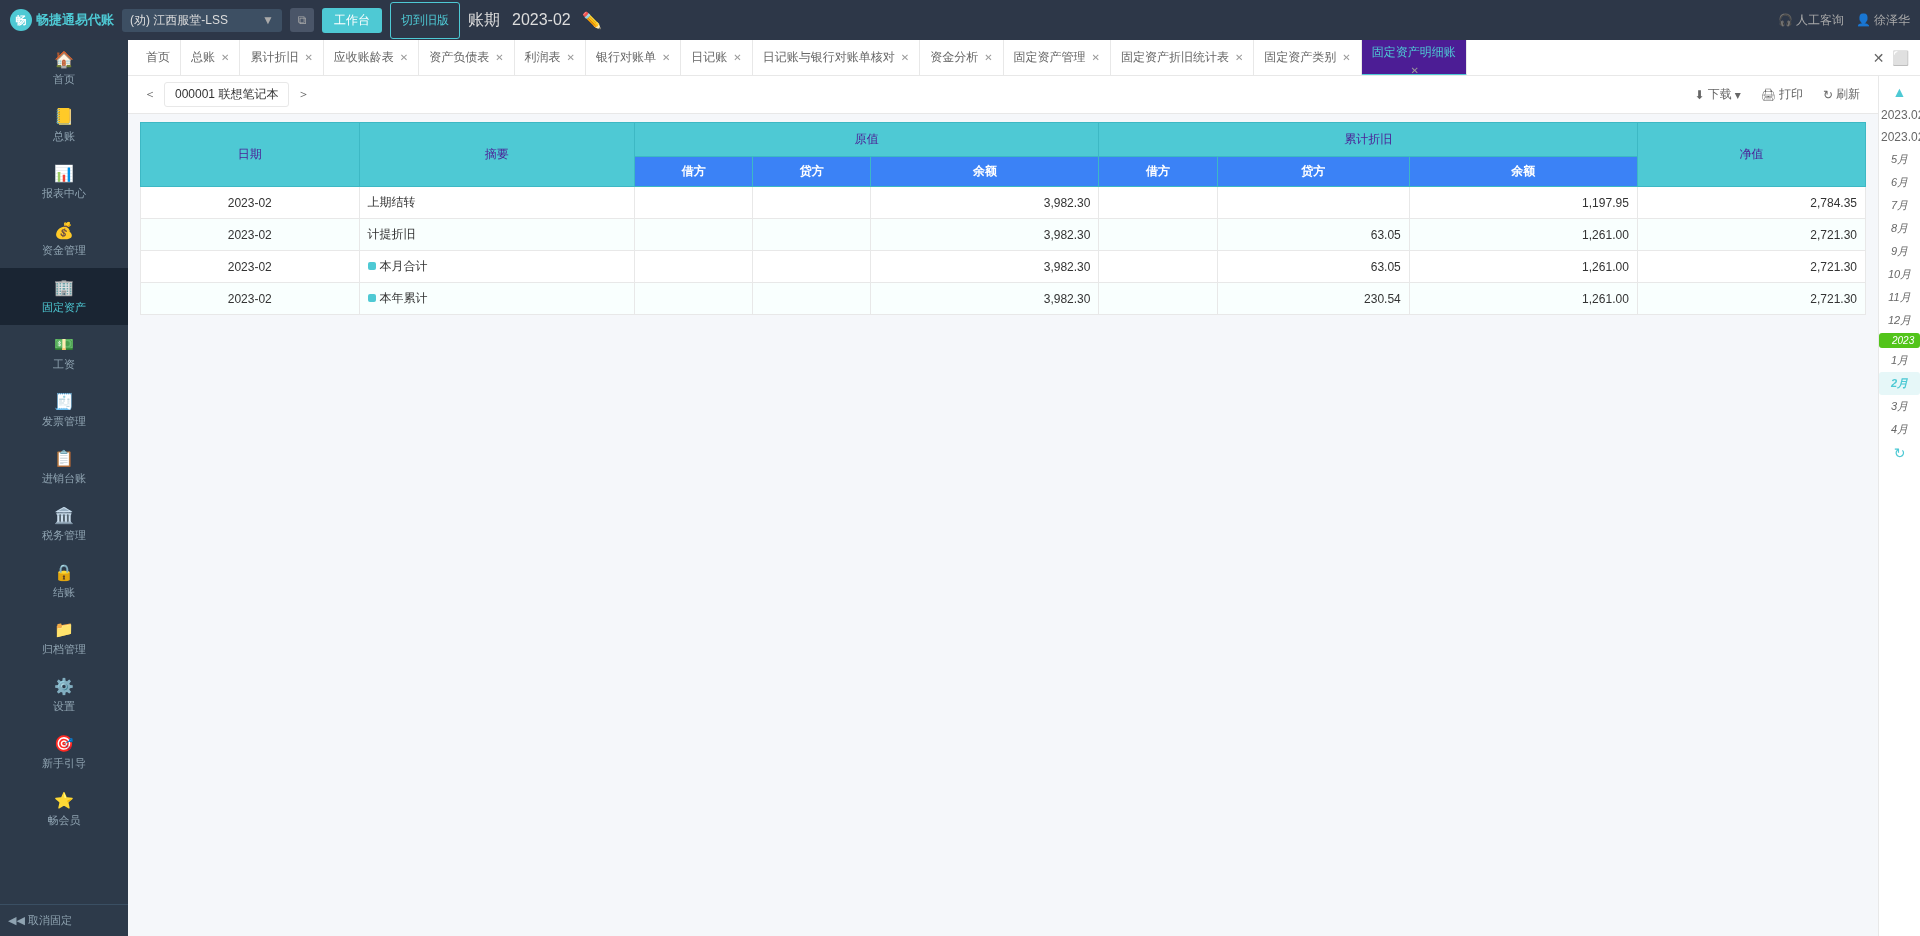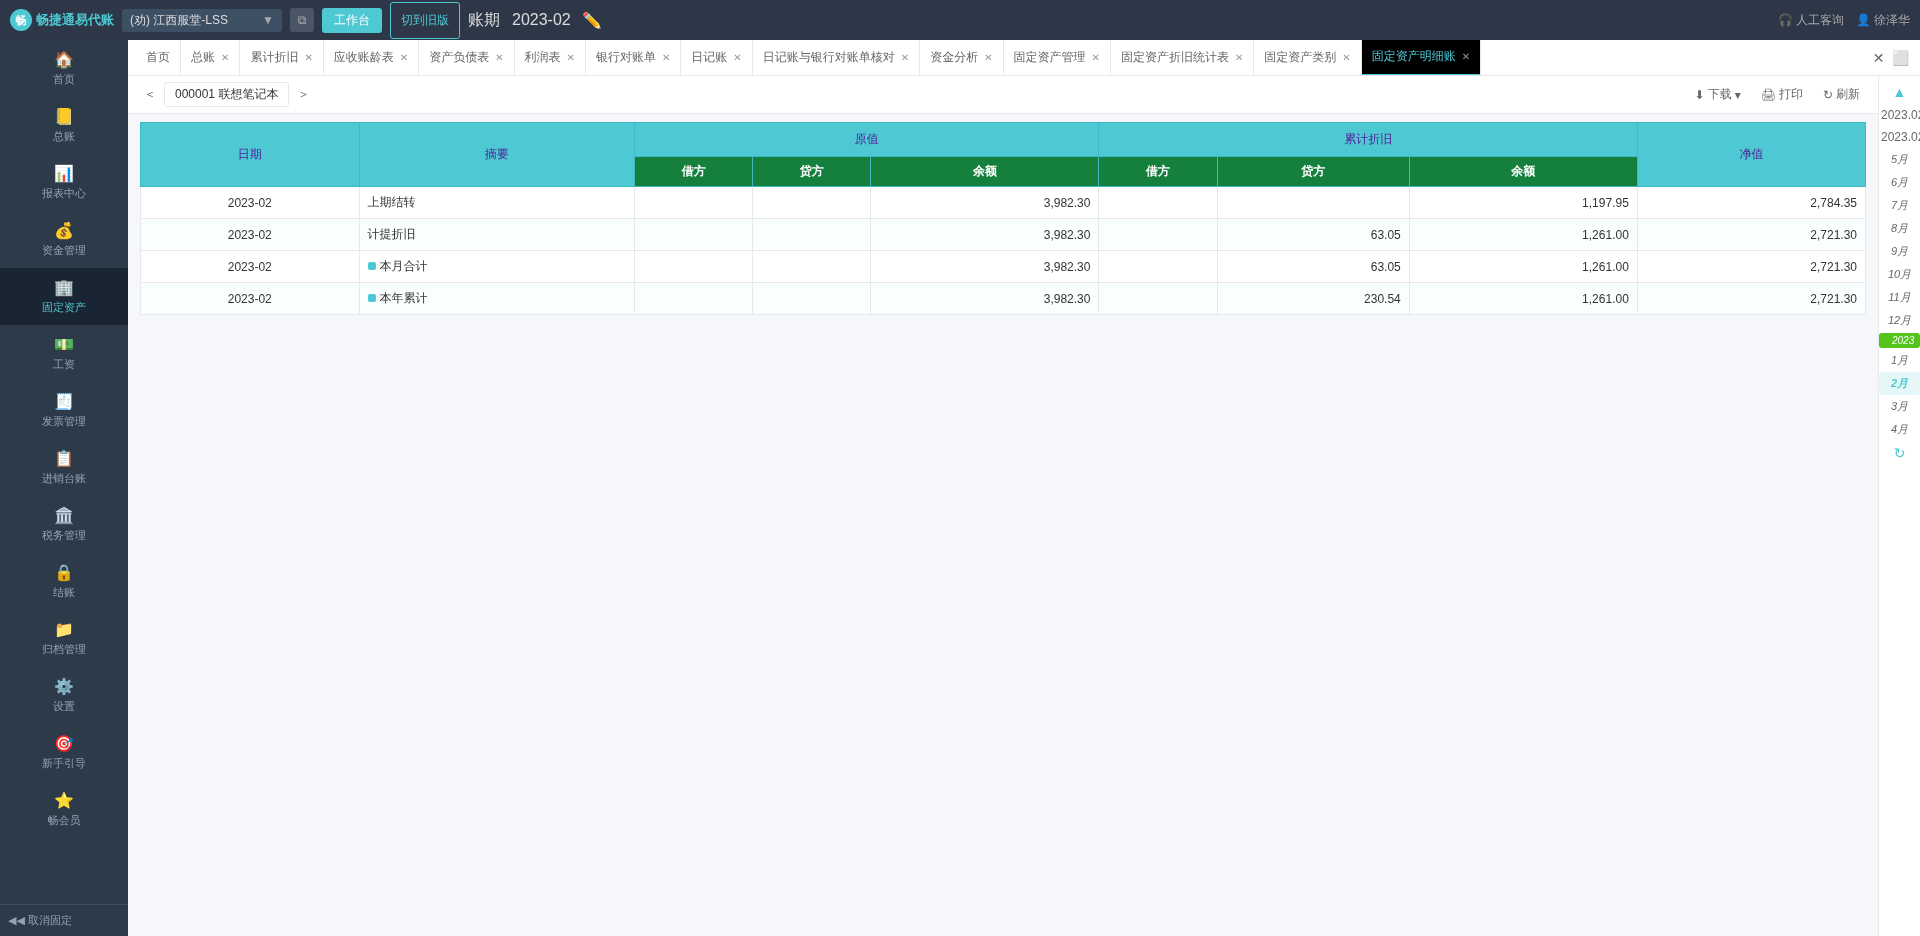--- a/index.html
+++ b/index.html
@@ -32,37 +32,37 @@
     .user-btn { color: #aaa; font-size: 12px; cursor: pointer; display: flex; align-items: center; gap: 3px; }
 
     
     .sidebar-item { display: flex; flex-direction: column; align-items: center; justify-content: center; padding: 10px 4px; cursor: pointer; color: #8fa3b1; font-size: 11px; gap: 3px; transition: background 0.2s; }
     .sidebar-item.active { background: #1a2533; color: #4ec9d4; }
     .sidebar-item-icon { font-size: 16px; }
     .cancel-fixed { display: flex; align-items: center; gap: 3px; color: #8fa3b1; font-size: 11px; padding: 8px; cursor: pointer; border-top: 1px solid #3a4f63; }
 
     
     .tab-item { display: flex; align-items: center; gap: 4px; padding: 4px 10px; border-right: 1px solid #e8e8e8; cursor: pointer; color: #666; font-size: 12px; white-space: nowrap; height: 36px; }
-    .tab-item.active { background: #000000; color: #4ec9d4; border-bottom: 2px solid #4ec9d4; }
+    .tab-item.active { background: #4c1d95; color: #4ec9d4; border-bottom: 2px solid #4ec9d4; flex-direction: column; }
     .tab-close { color: #999; font-size: 10px; margin-left: 2px; }
 
     
     .toolbar { display: flex; align-items: center; justify-content: space-between; padding: 6px 12px; background: #fff; border-bottom: 1px solid #e8e8e8; flex-shrink: 0; }
     .toolbar-left { display: flex; align-items: center; gap: 8px; }
     .asset-nav { display: flex; align-items: center; gap: 4px; }
     .asset-nav-btn { color: #666; cursor: pointer; padding: 2px 4px; }
     .asset-tag { background: #fff; border: 1px solid #e8e8e8; padding: 3px 10px; border-radius: 3px; font-size: 12px; color: #333; }
     .toolbar-right { display: flex; align-items: center; gap: 8px; }
     .action-btn { display: flex; align-items: center; gap: 3px; color: #666; cursor: pointer; font-size: 12px; padding: 3px 6px; }
 
     
     .table-wrapper { flex: 1; overflow: auto; padding: 8px 12px; }
     table { width: 100%; border-collapse: collapse; background: #fff; }
     .table-header-top th { background: #4ec9d4; color: #4c1d95; text-align: center; padding: 8px 4px; font-size: 12px; font-weight: normal; border: 1px solid #3db8c4; }
-    .table-header-sub th { background: #15803d; color: #fff; text-align: center; padding: 6px 4px; font-size: 12px; border: 1px solid #3db8c4; }
+    .table-header-sub th { background: #3b82f6; color: #fff; text-align: center; padding: 6px 4px; font-size: 12px; border: 1px solid #3db8c4; }
     tbody tr td { padding: 7px 8px; border: 1px solid #e8e8e8; font-size: 12px; color: #333; }
     tbody tr:nth-child(odd) { background: #fff; }
     tbody tr:nth-child(even) { background: #f9fffe; }
     .td-number { text-align: right; }
     .td-center { text-align: center; }
     .badge-dot { width: 8px; height: 8px; background: #4ec9d4; border-radius: 2px; display: inline-block; }
 
     
     .right-year-label { font-size: 12px; color: #666; padding: 4px 2px; text-align: right; width: 100%; }
     .right-month-item { font-size: 11px; color: #666; padding: 4px 2px; text-align: center; cursor: pointer; width: 100%; font-style: italic; }

